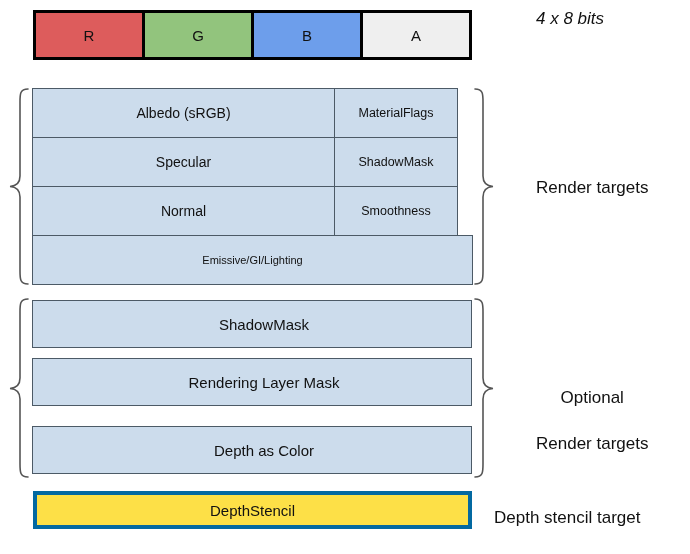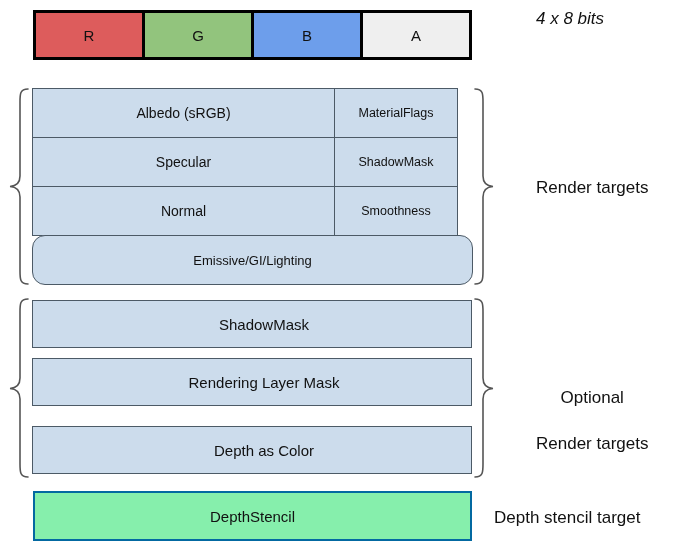--- a/index.html
+++ b/index.html
@@ -81,40 +81,40 @@
     box-sizing: border-box;
     display: flex;
     align-items: center;
     justify-content: center;
     color: #111111;
     margin-right: -1px;
     margin-bottom: -1px;
   }
   .rt-main  { width: 303px; font-size: 14px; }
   .rt-side  { width: 124px; font-size: 12.5px; }
-  .rt-full  { width: 441px; font-size: 13px; border-radius: 13px; }
+  .rt-full  { width: 441px; font-size: 11px; }
 
   
   .opt-box {
     left: 32px;
     width: 440px;
     height: 48px;
     font-size: 15px;
     padding-left: 24px;
   }
 
   
   #depthstencil-box {
     position: absolute;
     left: 33px;
     top: 491px;
     width: 439px;
-    height: 50px;
-    background: #86efac;
-    border: 2px solid #0369a1;
+    height: 38px;
+    background: #fde047;
+    border: 4px solid #0369a1;
     box-sizing: border-box;
     display: flex;
     align-items: center;
     justify-content: center;
     font-size: 15px;
     color: #111111;
   }
 
   
   .brace {

